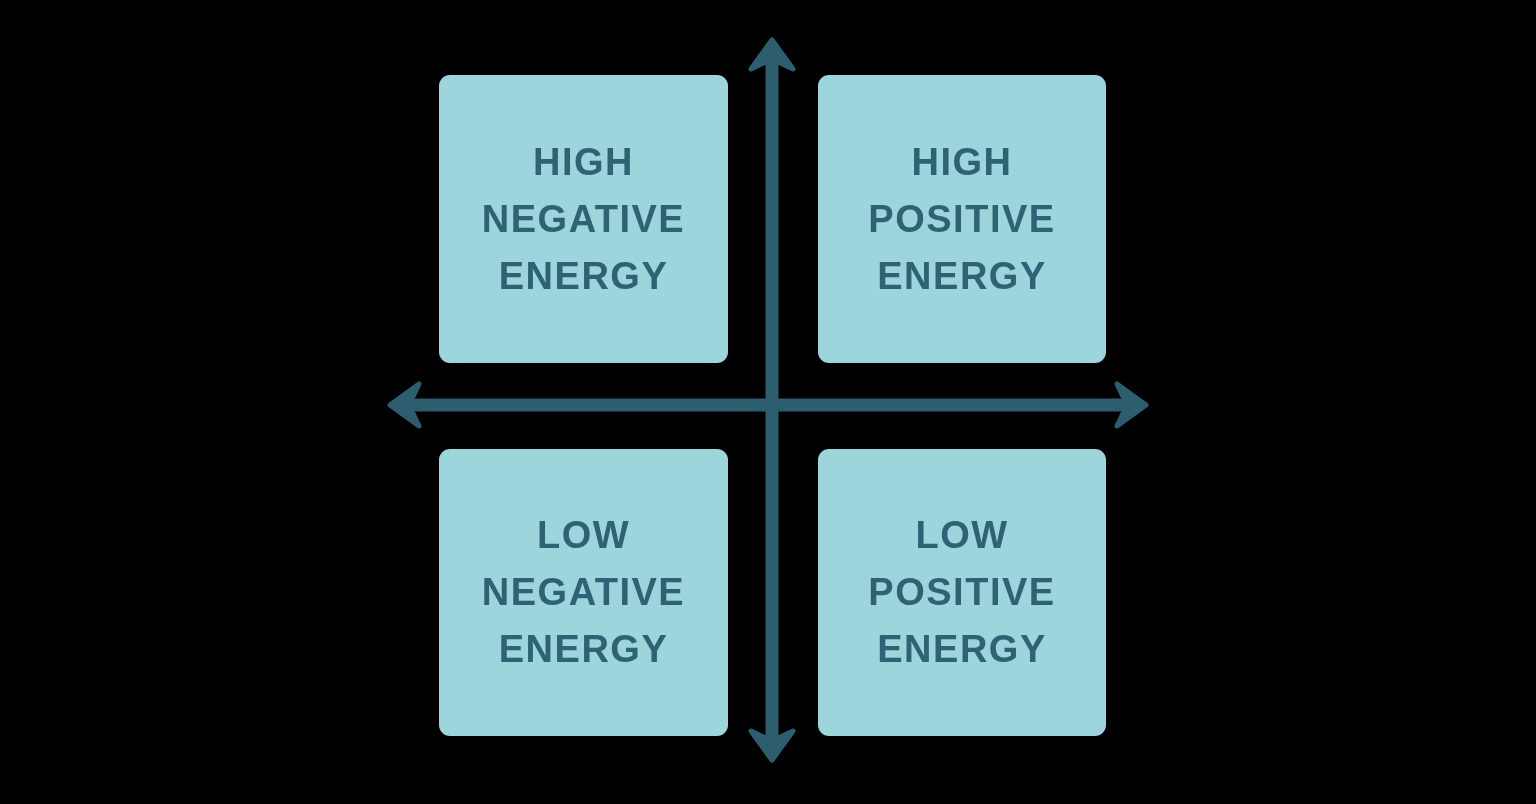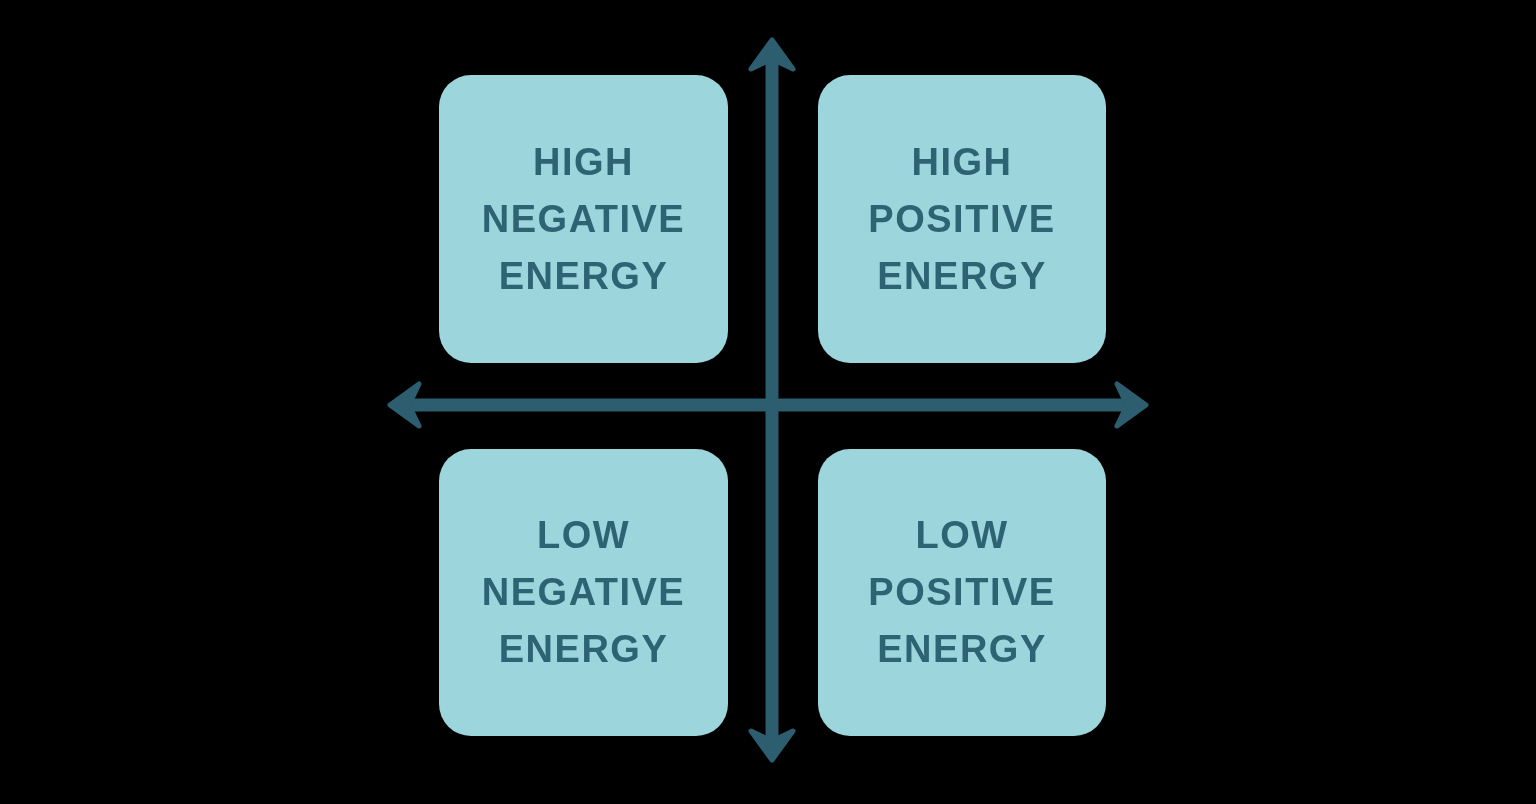--- a/index.html
+++ b/index.html
@@ -36,21 +36,21 @@
   }
   .axes .head {
     fill: var(--axis);
     stroke: var(--axis);
     stroke-width: 5;
     stroke-linejoin: round;
   }
   .quadrant {
     position: absolute;
     background: var(--box-fill);
-    border-radius: 32px;
+    border-radius: 11px;
     display: flex;
     flex-direction: column;
     align-items: center;
     justify-content: center;
     text-align: center;
   }
   .quadrant .line {
     display: block;
     color: var(--text);
     font-weight: bold;

